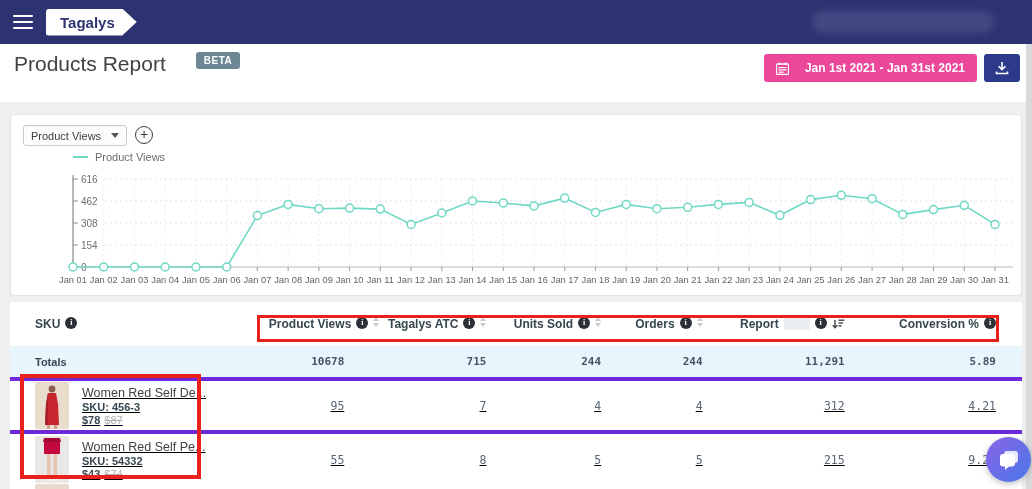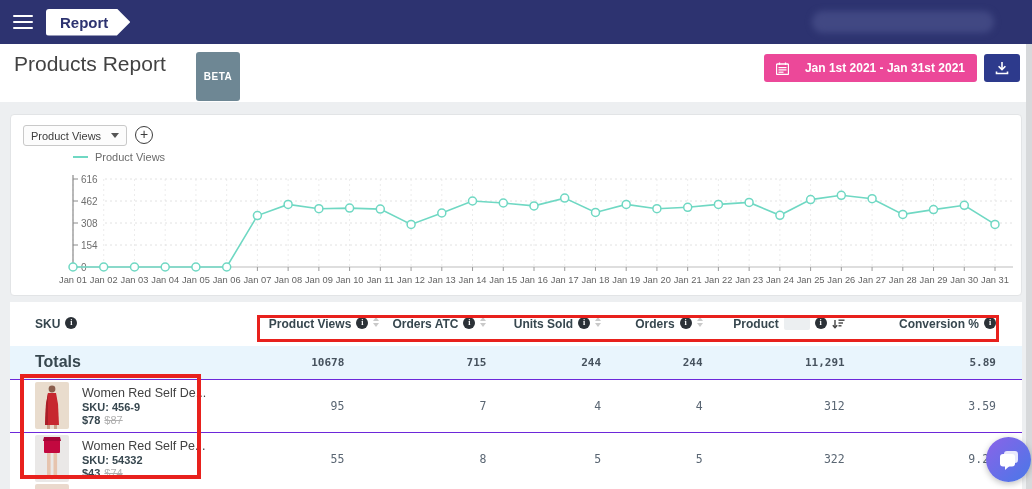--- a/index.html
+++ b/index.html
@@ -11,21 +11,21 @@
   .navbar { position:absolute; left:0; top:0; width:1032px; height:44px; background:#2d3370; display:flex; align-items:center; }
   .hamburger { width:20px; height:14px; margin-left:13px; display:flex; flex-direction:column; justify-content:space-between; cursor:pointer; }
   .hamburger span { display:block; height:2px; background:#fff; border-radius:1px; }
   .logo-badge { margin-left:13px; background:#fff; color:#2d3370; font-weight:bold; font-size:15px; padding:5px 22px 5px 14px; clip-path:polygon(0 0, 84% 0, 100% 50%, 84% 100%, 0 100%); border-radius:3px; }
   .nav-redacted { position:absolute; right:38px; top:11px; width:182px; height:22px; background:#414883; border-radius:11px; filter:blur(3px); }
 
   
   .page-header { position:absolute; left:0; top:44px; width:1032px; height:58px; background:#fff; }
   .title-row { display:flex; align-items:flex-start; margin:8px 0 3px 14px;gap:20px; }
   .page-title { font-size:21px; color:#424242; }
-  .beta-badge { margin-left:10px; background:#6e8794; color:#fff; font-size:10px; font-weight:bold; letter-spacing:.5px; padding:19px 8px; border-radius:3px; }
+  .beta-badge { margin-left:10px; background:#6e8794; color:#fff; font-size:10px; font-weight:bold; letter-spacing:.5px; padding:3px 8px; border-radius:3px; }
   .page-subtitle { margin-left:14px; font-size:11px; color:#5c5c5c; }
   .header-actions { position:absolute; right:12px; top:10px; display:flex; gap:7px; }
   .date-btn { background:#ec4899; color:#fff; border:none; border-radius:3px; font-size:12px; font-weight:bold; font-family:"Liberation Sans",sans-serif; padding:7px 12px; display:flex; align-items:center; gap:16px; cursor:pointer; }
   .dl-btn { background:#2d3a8c; border:none; border-radius:3px; width:36px; display:flex; align-items:center; justify-content:center; cursor:pointer; }
 
   
   .chart-panel { position:absolute; left:10px; top:114px; width:1012px; height:182px; background:#fff; border:1px solid #e2e4e6; border-radius:4px; }
   .metric-select { position:absolute; left:12px; top:10px; width:104px; height:21px; background:#fcfcfc; border:1px solid #c9c9c9; border-radius:3px; font-size:11px; color:#3c3c3c; display:flex; align-items:center; padding:0 7px; cursor:pointer; }
   .metric-select .caret { margin-left:auto; width:0; height:0; border-left:4px solid transparent; border-right:4px solid transparent; border-top:5px solid #555; }
   .add-metric { position:absolute; left:124px; top:11px; width:18px; height:18px; border:1.5px solid #3c3c3c; border-radius:50%; color:#3c3c3c; font-size:14px; line-height:15px; text-align:center; cursor:pointer; }
@@ -41,23 +41,23 @@
   th.sku-h { text-align:left; padding-left:25px; }
   .hcell { display:inline-flex; align-items:flex-start; gap:5px; }
   .info-icon { display:inline-block; width:12px; height:12px; background:#2b3137; color:#fff; border-radius:50%; font-size:8px; line-height:12px; text-align:center; font-weight:bold; font-family:"Liberation Serif",serif; }
   .sort-icon { display:inline-flex; flex-direction:column; gap:2px; cursor:pointer; }
   .sort-icon .up { width:0;height:0;border-left:3.5px solid transparent;border-right:3.5px solid transparent;border-bottom:4px solid #c9c9c9; }
   .sort-icon .dn { width:0;height:0;border-left:3.5px solid transparent;border-right:3.5px solid transparent;border-top:4px solid #c9c9c9; }
   .redact-sm { display:inline-block; width:26px; height:13px; background:#eceff1; border-radius:2px; }
   tr.totals td { background:#e9f5fd; height:33px; font-size:11px; }
   td { text-align:right; padding-right:26px; font-family:"DejaVu Sans Mono",monospace; font-size:11.5px; color:#5a6673; }
   td.sku-c { text-align:left; padding:0 0 0 25px; font-family:"Liberation Sans",sans-serif; }
-  tr.totals td.sku-c { font-family:"Liberation Sans",sans-serif; font-weight:bold; font-size:16px; color:#37474f; }
+  tr.totals td.sku-c { font-family:"Liberation Sans",sans-serif; font-weight:bold; font-size:11px; color:#37474f; }
   tr.totals td { font-weight:bold; color:#46525e; }
-  tr.prow { border-top:1px solid #6d28d9; }
+  tr.prow { border-top:4px solid #6d28d9;text-decoration:underline; }
   tr.prow td { height:53px; }
   .prod-cell { display:flex; align-items:center; gap:13px; }
   .prod-img { width:34px; height:47px; border-radius:2px; overflow:hidden; flex:0 0 34px; }
   .prod-txt .pname { font-size:12.5px; color:#424242; }
   .prod-txt .psku { font-size:11px; font-weight:bold; color:#37474f; margin-top:1px; }
   .prod-txt .pprice { font-size:11px; margin-top:1px; }
   .pprice .now { font-weight:bold; color:#37474f; }
   .pprice .was { color:#b0b0b0; text-decoration:line-through; margin-left:4px; }
   .row3-sliver { position:absolute; left:25px; top:182px; width:34px; height:18px; border-radius:2px 2px 0 0; background:linear-gradient(180deg,#ead9cd 0 40%, #c03038 40%); }
 
@@ -74,21 +74,21 @@
 <body>
 
 <div id="app">
 
   <div class="navbar">
     <div class="hamburger">
         <span></span>
         <span></span>
         <span></span>
       </div>
-    <div class="logo-badge">Report</div>
+    <div class="logo-badge">Tagalys</div>
     <div class="nav-redacted"></div>
   </div>
 
   <div class="page-header">
     <div class="title-row">
       <div class="page-title">Products Report</div>
       <div class="beta-badge">BETA</div>
     </div>
     <div class="header-actions">
       <button class="date-btn">
@@ -290,21 +290,21 @@
               </span></th>
         <th><span class="hcell">
                 <span>Product Views</span>
                 <span class="info-icon">i</span>
                 <span class="sort-icon">
                   <span class="up"></span>
                   <span class="dn"></span>
                 </span>
               </span></th>
         <th><span class="hcell">
-                <span>Orders ATC</span>
+                <span>Tagalys ATC</span>
                 <span class="info-icon">i</span>
                 <span class="sort-icon">
                   <span class="up"></span>
                   <span class="dn"></span>
                 </span>
               </span></th>
         <th><span class="hcell">
                 <span>Units Sold</span>
                 <span class="info-icon">i</span>
                 <span class="sort-icon">
@@ -314,21 +314,21 @@
               </span></th>
         <th><span class="hcell">
                 <span>Orders</span>
                 <span class="info-icon">i</span>
                 <span class="sort-icon">
                   <span class="up"></span>
                   <span class="dn"></span>
                 </span>
               </span></th>
         <th><span class="hcell">
-                <span>Product</span>
+                <span>Report</span>
                 <span class="redact-sm"></span>
                 <span class="info-icon">i</span>
                 <span style="display:inline-flex;">
                   <svg width="13" height="12" viewBox="0 0 13 12">
                     <line x1="3" y1="3" x2="3" y2="10.5" stroke="#444" stroke-width="1.4"></line>
                     <polyline points="0.8,8.2 3,10.6 5.2,8.2" fill="none" stroke="#444" stroke-width="1.4"></polyline>
                     <rect x="6.5" y="2.5" width="6" height="1.4" fill="#444"></rect>
                     <rect x="6.5" y="5.3" width="4.5" height="1.4" fill="#444"></rect>
                     <rect x="6.5" y="8.1" width="3" height="1.4" fill="#444"></rect>
                   </svg>
@@ -356,31 +356,31 @@
                     <rect width="34" height="47" fill="#e9dccd"></rect>
                     <circle cx="17" cy="7" r="3.4" fill="#8a5d4c"></circle>
                     <path d="M13 11 L21 11 L23 22 L24 43 L10 43 L11 22 Z" fill="#c7272f"></path>
                     <path d="M13 11 L11 22 L10 43 L13 43 Z" fill="#a81f28"></path>
                     <rect x="12" y="43" width="3" height="4" fill="#caa089"></rect>
                     <rect x="19" y="43" width="3" height="4" fill="#caa089"></rect>
                   </svg>
             </div>
             <div class="prod-txt">
               <div class="pname">Women Red Self De...</div>
-              <div class="psku">SKU: 456-9</div>
+              <div class="psku">SKU: 456-3</div>
               <div class="pprice"><span class="now">$78</span><span class="was">$87</span></div>
             </div>
           </div>
         </td>
         <td>95</td>
         <td>7</td>
         <td>4</td>
         <td>4</td>
         <td>312</td>
-        <td>3.59</td>
+        <td>4.21</td>
       </tr>
       <tr class="prow">
         <td class="sku-c">
           <div class="prod-cell">
             <div class="prod-img">
               <svg width="34" height="47" viewBox="0 0 34 47">
                     <rect width="34" height="47" fill="#eae8e7"></rect>
                     <rect x="9" y="2" width="16" height="16" rx="1" fill="#c2083f"></rect>
                     <path d="M9 2 L25 2 L26 6 L8 6 Z" fill="#a50636"></path>
                     <rect x="12" y="18" width="3.6" height="22" fill="#e6c4ae"></rect>
@@ -393,21 +393,21 @@
               <div class="pname">Women Red Self Pe...</div>
               <div class="psku">SKU: 54332</div>
               <div class="pprice"><span class="now">$43</span><span class="was">$74</span></div>
             </div>
           </div>
         </td>
         <td>55</td>
         <td>8</td>
         <td>5</td>
         <td>5</td>
-        <td>322</td>
+        <td>215</td>
         <td>9.26</td>
       </tr>
     </tbody>
       </table>
     <div class="row3-sliver"></div>
   </div>
 
   <div class="anno anno-headers"></div>
   <div class="anno anno-products"></div>
 

